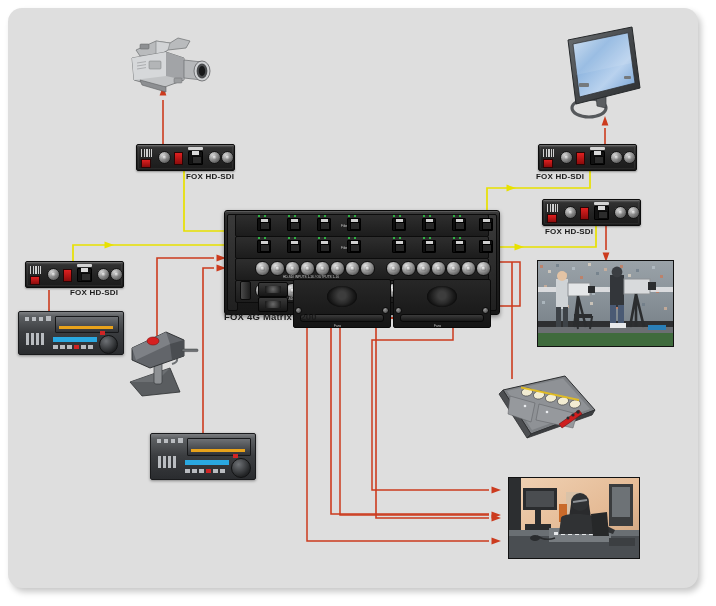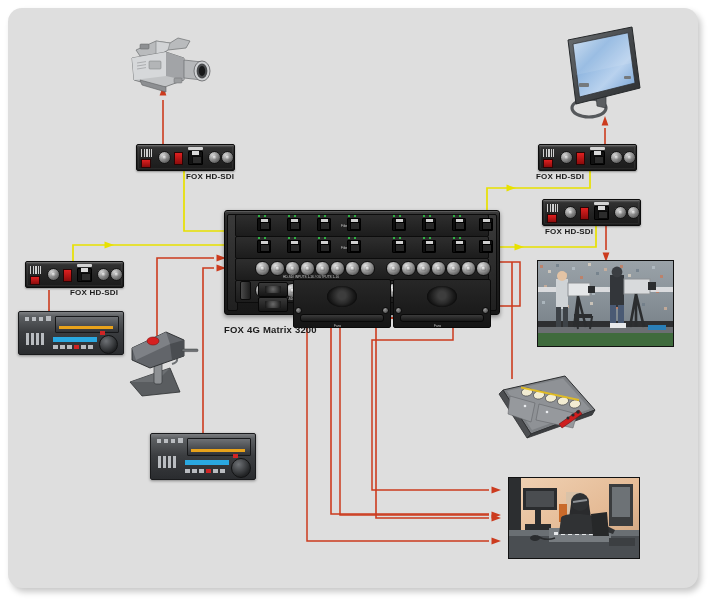--- a/index.html
+++ b/index.html
@@ -428,21 +428,21 @@
     <div class="fanbay" style="left:168px;top:68px;width:96px;">
       <div class="fan" style="left:33px;top:6px;"></div>
       <div class="fanslot" style="left:6px;bottom:5px;right:6px;"></div>
       <div class="banklbl" style="left:40px;bottom:-1px;">Fans</div>
     </div>
     <div class="screw" style="left:70px;top:96px;width:5px;height:5px;"></div>
     <div class="screw" style="left:157px;top:96px;width:5px;height:5px;"></div>
     <div class="screw" style="left:170px;top:96px;width:5px;height:5px;"></div>
     <div class="screw" style="left:257px;top:96px;width:5px;height:5px;"></div>
   </div>
-  <div class="label big" style="left:224px;top:324px;">FOX 4G Matrix 3200</div>
+  <div class="label big" style="left:224px;top:311px;">FOX 4G Matrix 3200</div>
 
   <div class="vtr" style="left:18px;top:311px;width:104px;height:42px;">
     <div class="tray" style="left:36px;top:4px;width:62px;height:15px;"></div>
     <div class="amber" style="left:40px;top:14px;width:54px;height:3px;"></div>
     <div class="cyan" style="left:34px;top:25px;width:44px;height:5px;"></div>
     <div class="jog" style="left:80px;top:23px;width:17px;height:17px;"></div>
     <div class="btnR" style="left:81px;top:19px;width:5px;height:4px;"></div>
     <div class="btn" style="left:6px;top:5px;width:4px;height:4px;"></div>
     <div class="btn" style="left:13px;top:5px;width:4px;height:4px;"></div>
     <div class="btn" style="left:20px;top:5px;width:4px;height:4px;"></div>

